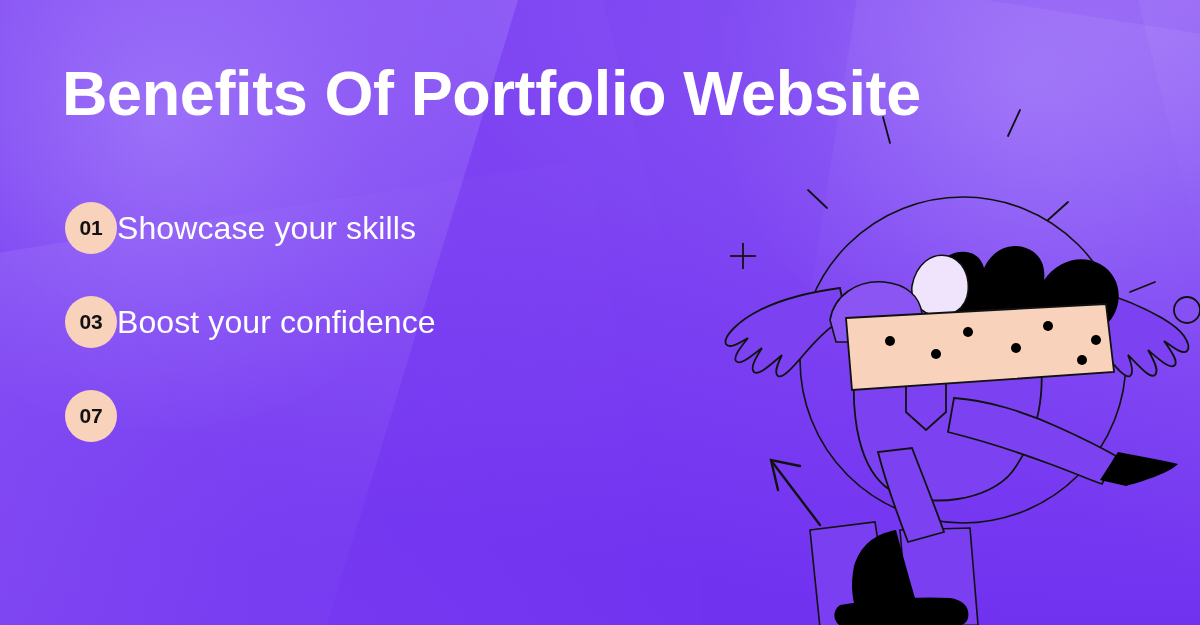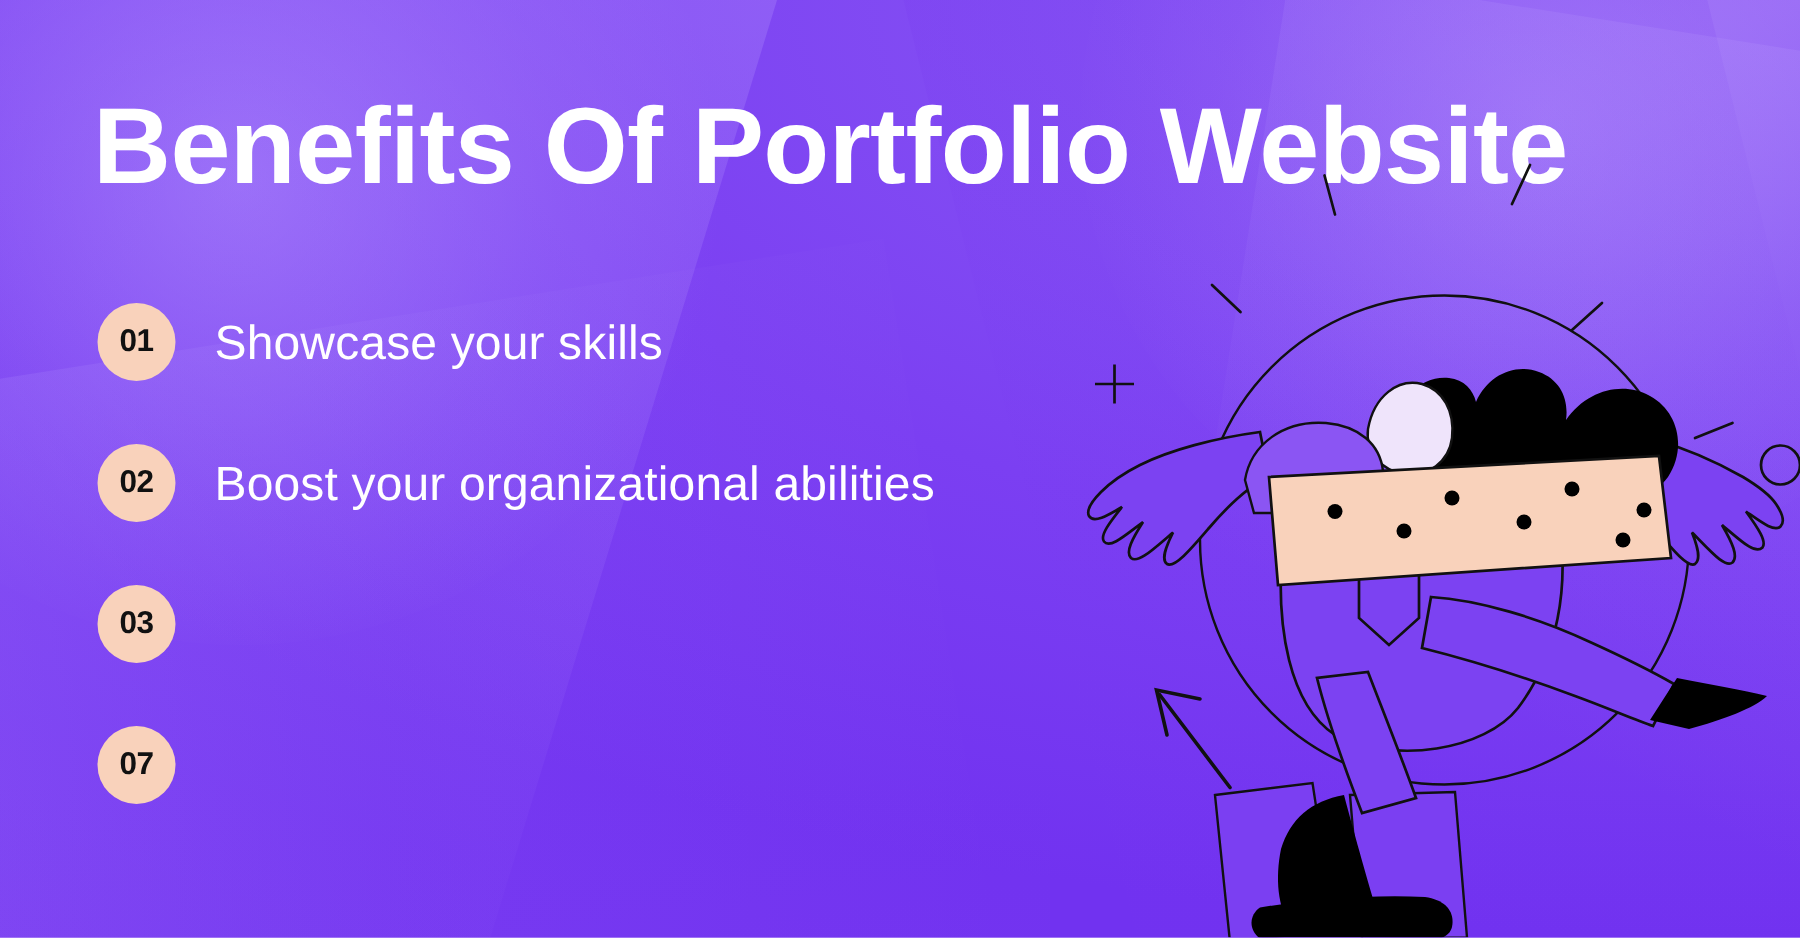--- a/index.html
+++ b/index.html
@@ -65,21 +65,21 @@
     position:absolute; left:0px; top:520px;
     width:700px; height:240px;
     background:linear-gradient(0deg, rgba(124,62,241,0.30), rgba(124,62,241,0));
   }
   
   .content { position:absolute; inset:0; }
 
   .page-title {
     position:absolute;
     left:62px; top:62px;
-    font-size:72px;
+    font-size:63px;
     line-height:1.0;
     font-weight:bold;
     color:#FFFFFF;
     letter-spacing:-0.4px;
     white-space:nowrap;
     font-stretch:condensed;
   }
 
   .benefit-list {
     position:absolute;
@@ -100,21 +100,20 @@
     background:#F9D2BB;
     display:flex;
     align-items:center;
     justify-content:center;
     font-size:21px;
     font-weight:bold;
     color:#111111;
     letter-spacing:-0.3px;
   }
   .benefit-text {
-    margin-left:26px;
     font-size:32px;
     font-weight:normal;
     color:#FFFFFF;
     letter-spacing:0.1px;
     white-space:nowrap;
   }
 
   
   .illustration {
     position:absolute;
@@ -141,27 +140,24 @@
 
     <h1 class="page-title">Benefits Of Portfolio Website</h1>
 
     <ul class="benefit-list">
 
       <li class="benefit-item">
         <span class="benefit-badge">01</span>
         <span class="benefit-text">Showcase your skills</span>
       </li>
 
-      <li class="benefit-item">
-        <span class="benefit-badge">02</span>
-        <span class="benefit-text">Boost your organizational abilities</span>
-      </li>
 
       <li class="benefit-item">
         <span class="benefit-badge">03</span>
+        <span class="benefit-text">Boost your confidence</span>
       </li>
 
       <li class="benefit-item">
         <span class="benefit-badge">07</span>
       </li>
 
     </ul>
 
     <div class="illustration">
       <svg viewBox="0 0 500 565" xmlns="http://www.w3.org/2000/svg">

